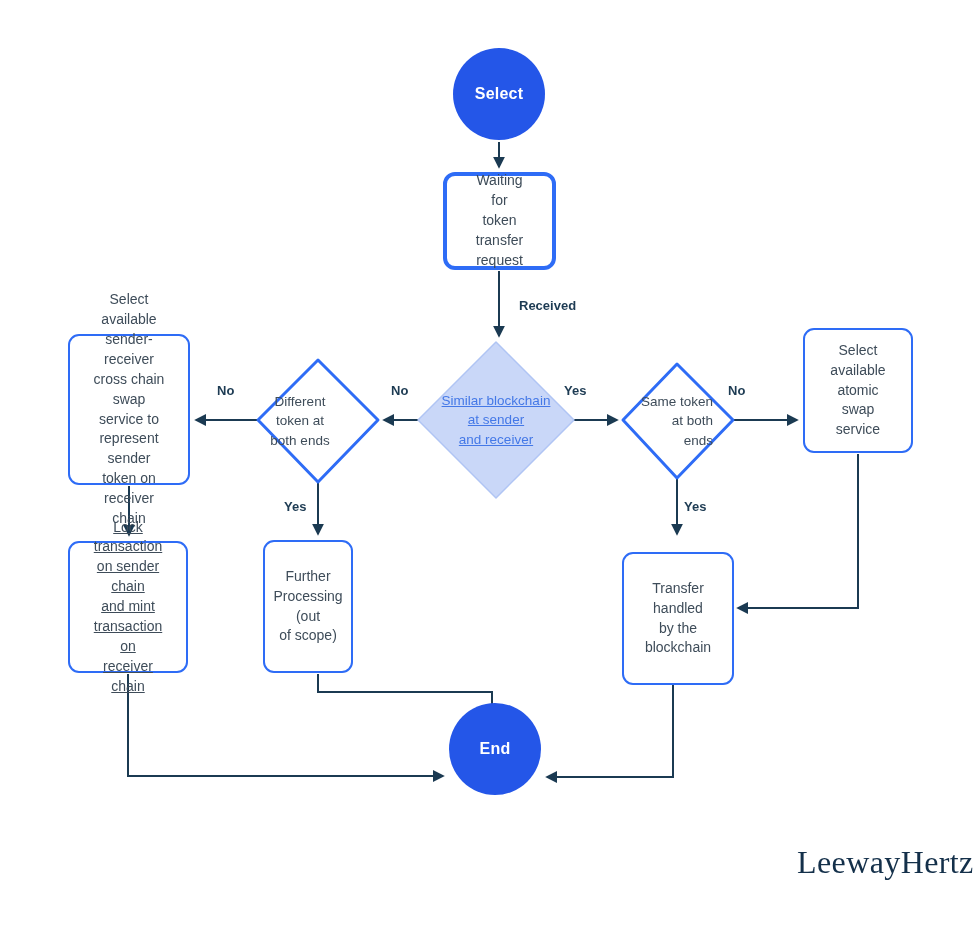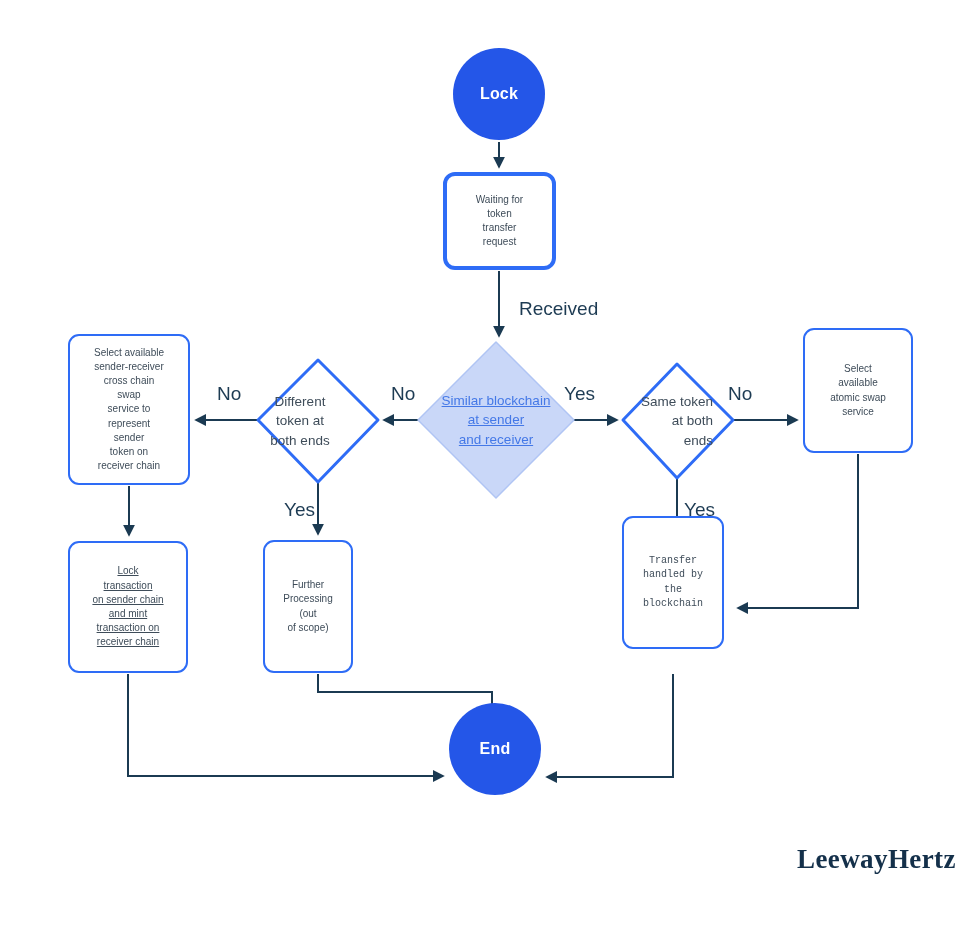--- a/index.html
+++ b/index.html
@@ -4,43 +4,43 @@
 <style>
   html,body{margin:0;padding:0;background:#ffffff;}
   #canvas{
     position:relative;width:980px;height:935px;background:#ffffff;
     font-family:"Liberation Sans","DejaVu Sans",sans-serif;overflow:hidden;
   }
   .edges{position:absolute;left:0;top:0;width:980px;height:935px;}
   .node-box{
     position:absolute;display:flex;align-items:center;justify-content:center;
     background:#ffffff;border:2.5px solid #2e6cf6;border-radius:11px;
-    color:#3e4c59;font-size:10px;line-height:1.42;text-align:center;
+    color:#3e4c59;font-size:14px;line-height:1.42;text-align:center;
     white-space:pre-line;box-sizing:border-box;padding:22px;
   }
   .node-box.thick{border-width:4px;border-radius:12px;}
   .circle{
     position:absolute;width:92px;height:92px;border-radius:50%;
     background:#2456e8;display:flex;align-items:center;justify-content:center;
     color:#ffffff;font-size:16px;font-weight:700;letter-spacing:.2px;
   }
   .diamond-text{
     position:absolute;display:flex;align-items:center;justify-content:center;
     text-align:center;font-size:13.5px;line-height:1.45;color:#3e4c59;
     white-space:pre-line;pointer-events:none;
   }
   .diamond-text.blue{color:#4478e7;text-decoration:underline;}
   .edge-label{
-    position:absolute;color:#1d3b53;font-size:19px;font-weight:400;
+    position:absolute;color:#1d3b53;font-size:13px;font-weight:700;
     white-space:nowrap;
   }
   .logo{
     position:absolute;left:797px;top:844px;color:#14304a;
     font-family:"Liberation Serif","DejaVu Serif",serif;
-    font-size:27px;font-weight:700;letter-spacing:.4px;
+    font-size:32px;font-weight:400;letter-spacing:.4px;
   }
 </style>
 </head>
 <body>
 
 <div id="canvas">
 
   <svg class="edges" width="980" height="935" viewBox="0 0 980 935">
     <defs>
       <marker id="arw" viewBox="0 0 10 10" refX="8.5" refY="5" markerWidth="6" markerHeight="6" orient="auto-start-reverse">
@@ -61,21 +61,21 @@
       <path d="M128,674 V776 H443" marker-end="url(#arw)"></path>
       <path d="M318,674 V692 H492 V726" marker-end="url(#arw)"></path>
       <path d="M673,674 V777 H547" marker-end="url(#arw)"></path>
     </g>
     <polygon points="496,342 574,420 496,498 418,420" fill="#c9d7f8" stroke="#b0c5f4" stroke-width="1.5" stroke-linejoin="round"></polygon>
     <polygon points="318,360 378,420 318,482 258,420" fill="#ffffff" stroke="#2e6cf6" stroke-width="3" stroke-linejoin="round"></polygon>
     <polygon points="677,364 733,420 677,478 623,420" fill="#ffffff" stroke="#2e6cf6" stroke-width="3" stroke-linejoin="round"></polygon>
   </svg>
 
   <div class="circle" style="left:453px;top:48px;">
-    <span>Lock</span>
+    <span>Select</span>
   </div>
   <div class="circle" style="left:449px;top:703px;align-items:center;">
     <span>End</span>
   </div>
 
   <div class="node-box thick" style="left:443px;top:172px;width:113px;height:98px;">Waiting for
 token transfer
 request</div>
 
   <div class="node-box" style="left:68px;top:334px;width:122px;height:151px;">Select available
@@ -89,21 +89,21 @@
   <div class="node-box" style="left:68px;top:541px;width:120px;height:132px;text-decoration:underline;">Lock transaction
 on sender chain
 and mint
 transaction on
 receiver chain</div>
 
   <div class="node-box" style="left:263px;top:540px;width:90px;height:133px;">Further
 Processing (out
 of scope)</div>
 
-  <div class="node-box" style="left:622px;top:516px;width:102px;height:133px;font-family:Liberation Mono, monospace;">Transfer
+  <div class="node-box" style="left:622px;top:552px;width:112px;height:133px;">Transfer
 handled by the
 blockchain</div>
 
   <div class="node-box" style="left:803px;top:328px;width:110px;height:125px;">Select available
 atomic swap
 service</div>
 
   <div class="diamond-text blue" style="left:421px;top:380px;width:150px;height:80px;">Similar blockchain
 at sender
 and receiver</div>

